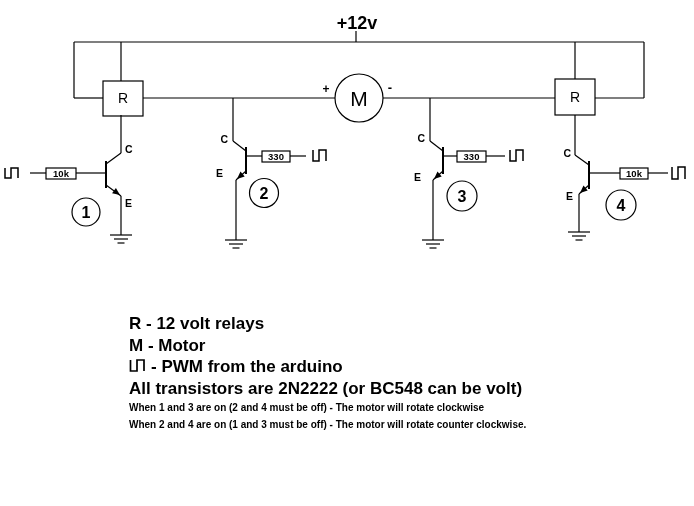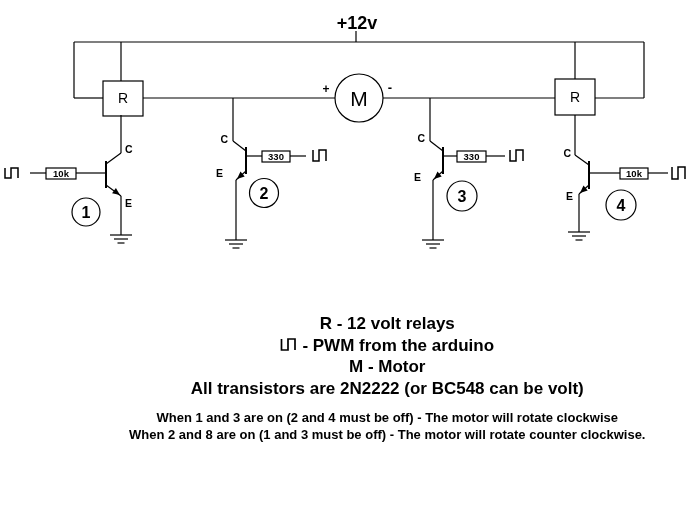--- a/index.html
+++ b/index.html
@@ -7,24 +7,24 @@
     width:694px;height:506px;background:#ffffff;position:relative;overflow:hidden;
     font-family:"Liberation Sans",sans-serif;color:#000;
   }
   #circuit{position:absolute;left:0;top:0;}
   .svgtext{font-family:"Liberation Sans",sans-serif;fill:#000;stroke:none;}
   #legend{
     position:absolute;left:129px;top:313px;
     font-family:"Liberation Sans",sans-serif;font-weight:bold;
     font-size:17px;line-height:21.5px;white-space:nowrap;
   }
-  .legend-line{display:block;text-align:center;}
+  .legend-line{display:block;}
   .pwm-glyph{display:inline-block;vertical-align:-1px;margin-right:5px;}
   #notes{
-    margin-top:10px;font-size:13px;line-height:17.2px;font-weight:bold;white-space:nowrap;
+    font-size:10px;line-height:17.2px;font-weight:bold;white-space:nowrap;
   }
 </style>
 </head>
 <body>
 
 <svg id="circuit" width="694" height="300" viewBox="0 0 694 300">
 
   <g stroke="#000" stroke-width="1.2" fill="none">
     <line x1="74" y1="42" x2="644" y2="42"></line>
     <line x1="356" y1="31" x2="356" y2="42"></line>
@@ -144,25 +144,25 @@
     <circle cx="621" cy="205" r="15"></circle>
   </g>
   <text class="svgtext" x="571" y="157" text-anchor="end" font-size="10.5" font-weight="bold">C</text>
   <text class="svgtext" x="573" y="200" text-anchor="end" font-size="10.5" font-weight="bold">E</text>
   <text class="svgtext" x="634" y="177" text-anchor="middle" font-size="9.5" font-weight="bold">10k</text>
   <text class="svgtext" x="621" y="211" text-anchor="middle" font-size="16" font-weight="bold">4</text>
 </svg>
 
 <div id="legend">
   <span class="legend-line">R - 12 volt relays</span>
+  <span class="legend-line">M - Motor</span>
   <span class="legend-line">
     <svg class="pwm-glyph" width="17" height="14" viewBox="0 0 17 14">
       <polyline points="1.5,1 1.5,12 8,12 8,1 15,1 15,12" fill="none" stroke="#000" stroke-width="1.7"></polyline>
     </svg><span>- PWM from the arduino</span>
   </span>
-  <span class="legend-line">M - Motor</span>
   <span class="legend-line">All transistors are 2N2222 (or BC548 can be volt)</span>
 
   <div id="notes">
     <span class="legend-line">When 1 and 3 are on (2 and 4 must be off) - The motor will rotate clockwise</span>
-    <span class="legend-line">When 2 and 8 are on (1 and 3 must be off) - The motor will rotate counter clockwise.</span>
+    <span class="legend-line">When 2 and 4 are on (1 and 3 must be off) - The motor will rotate counter clockwise.</span>
   </div>
 </div>
 
 </body></html>

